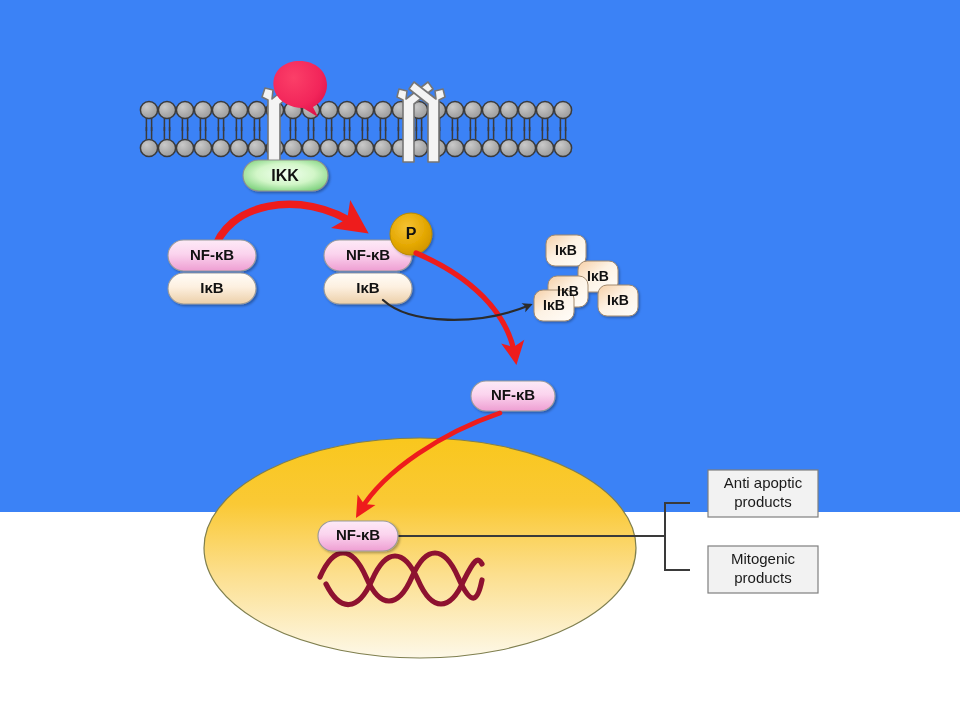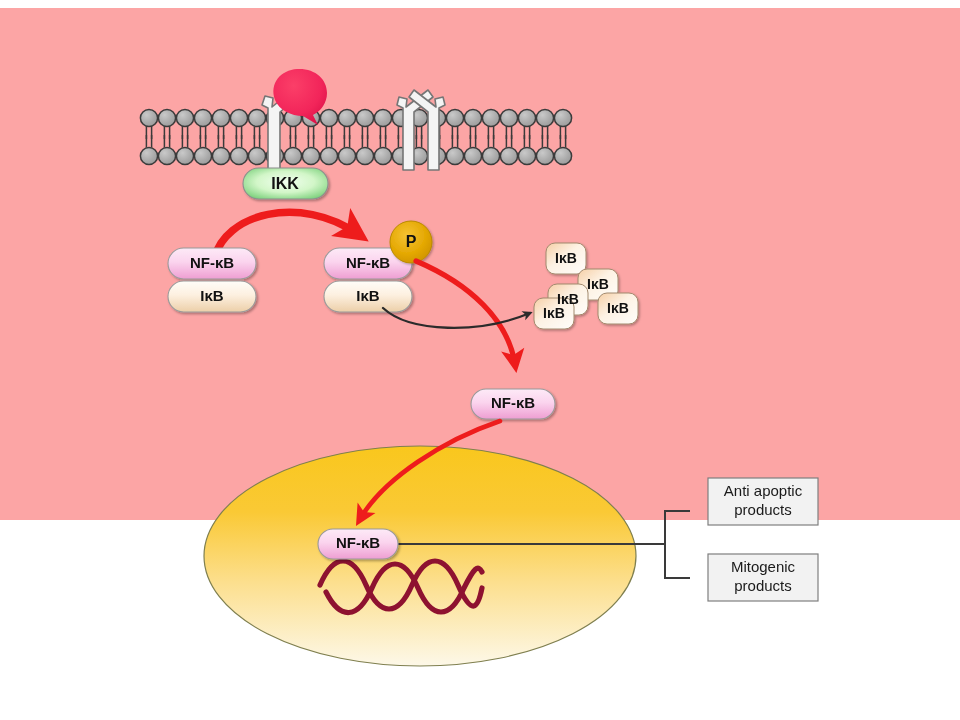--- a/index.html
+++ b/index.html
@@ -10,22 +10,21 @@
   body {
     width: 960px;
     height: 720px;
     overflow: hidden;
     font-family: "Liberation Sans", sans-serif;
   }
   #canvas {
     position: relative;
     width: 960px;
     height: 512px;
-    background: #fca5a5;
-    margin-top: 8px;
+    background: #3b82f6;
   }
   svg.layer {
     position: absolute;
     top: 0;
     left: 0;
     width: 960px;
     height: 720px;
   }
   .lbl {
     font-family: "Liberation Sans", sans-serif;

